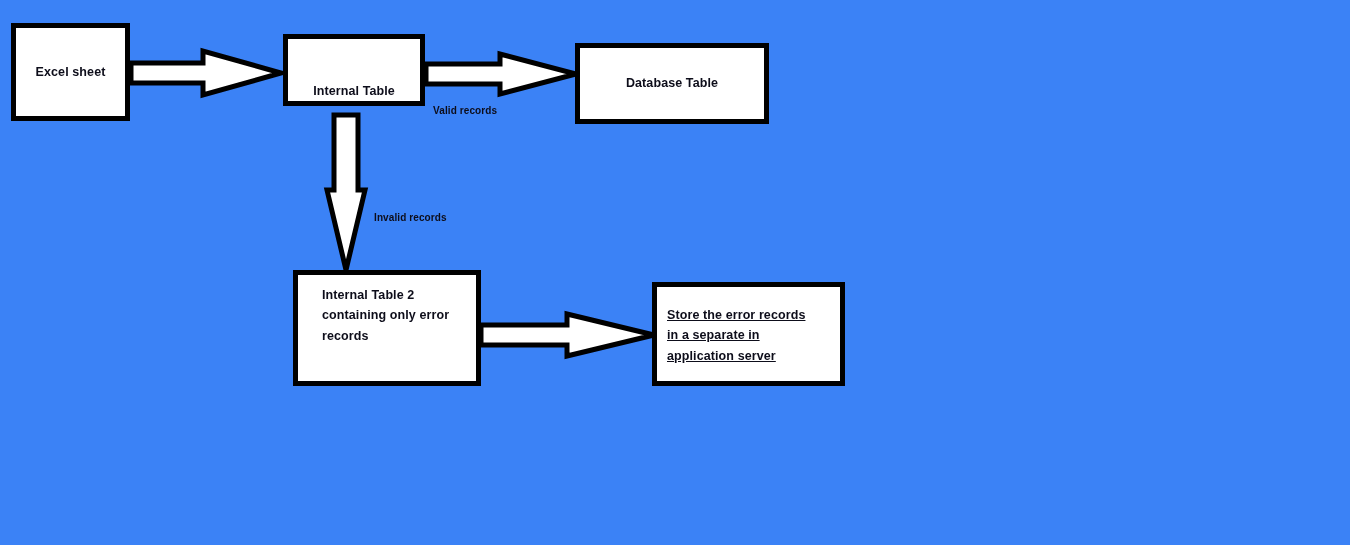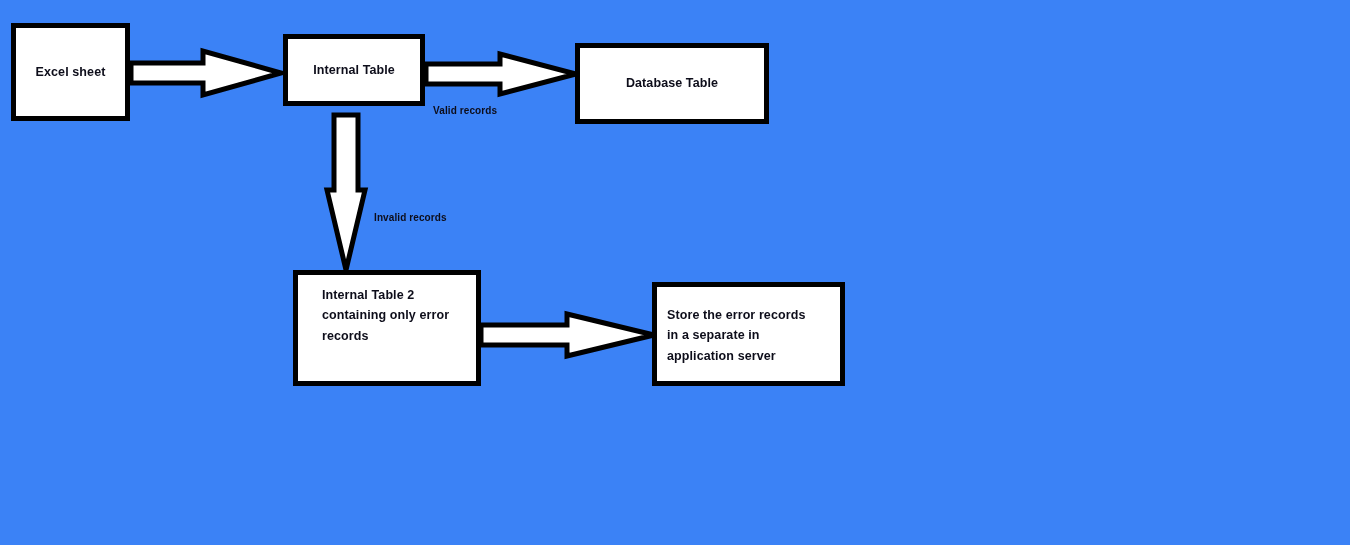--- a/index.html
+++ b/index.html
@@ -80,21 +80,21 @@
   <div class="node center-text" style="left:11px; top:23px; width:119px; height:98px;">
     <span class="node-label">Excel sheet</span>
   </div>
 
   <div class="arrow" style="left:129px; top:48px; width:156px; height:50px;">
     <svg width="156" height="50" viewBox="0 0 156 50">
       <polygon points="2,15 74,15 74,3 152,25 74,47 74,35 2,35"></polygon>
     </svg>
   </div>
 
-  <div class="node center-text" style="left:283px; top:34px; width:142px; height:72px;">
+  <div class="node center-text" style="left:283px; top:34px; width:142px; height:72px;align-items:flex-end;">
     <span class="node-label">Internal Table</span>
   </div>
 
   <div class="arrow" style="left:424px; top:52px; width:155px; height:45px;">
     <svg width="155" height="45" viewBox="0 0 155 45">
       <polygon points="2,12 76,12 76,2 152,22 76,42 76,32 2,32"></polygon>
     </svg>
   </div>
 
   <div class="node center-text" style="left:575px; top:43px; width:194px; height:81px;">
@@ -117,18 +117,18 @@
 records</span>
   </div>
 
   <div class="arrow" style="left:479px; top:312px; width:178px; height:46px;">
     <svg width="178" height="46" viewBox="0 0 178 46">
       <polygon points="2,13 88,13 88,2 175,23 88,44 88,33 2,33"></polygon>
     </svg>
   </div>
 
   <div class="node top-text" style="left:652px; top:282px; width:193px; height:104px;">
-    <span class="node-label" style="padding-top:18px;">Store the error records
+    <span class="node-label" style="padding-top:18px;text-decoration:underline;">Store the error records
 in a separate in
 application server</span>
   </div>
 
 </div>
 
 </body></html>

